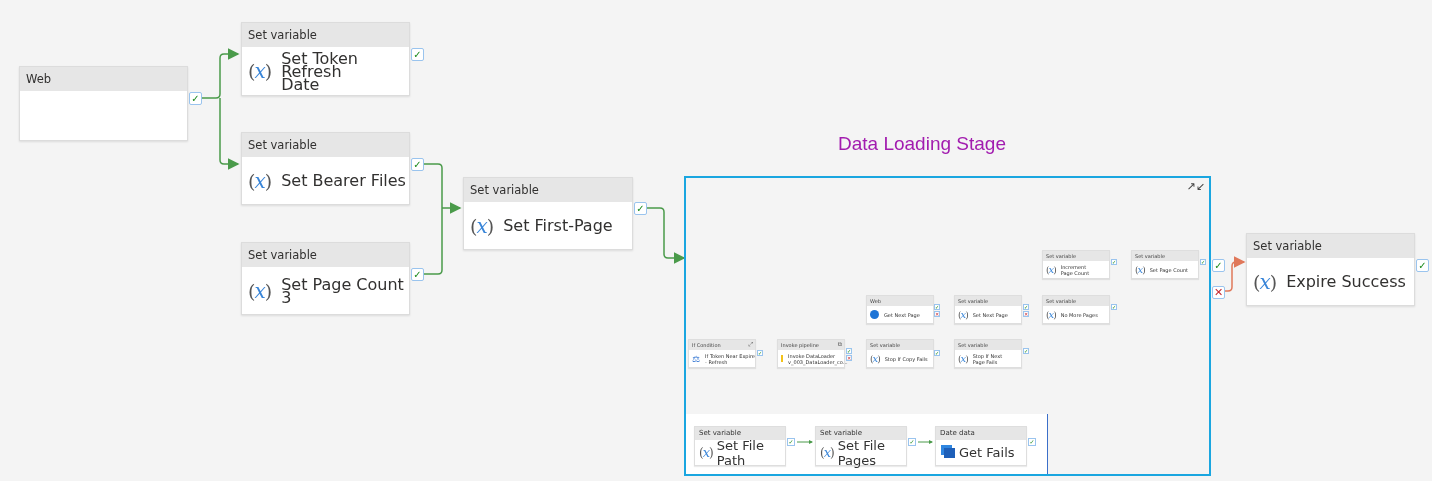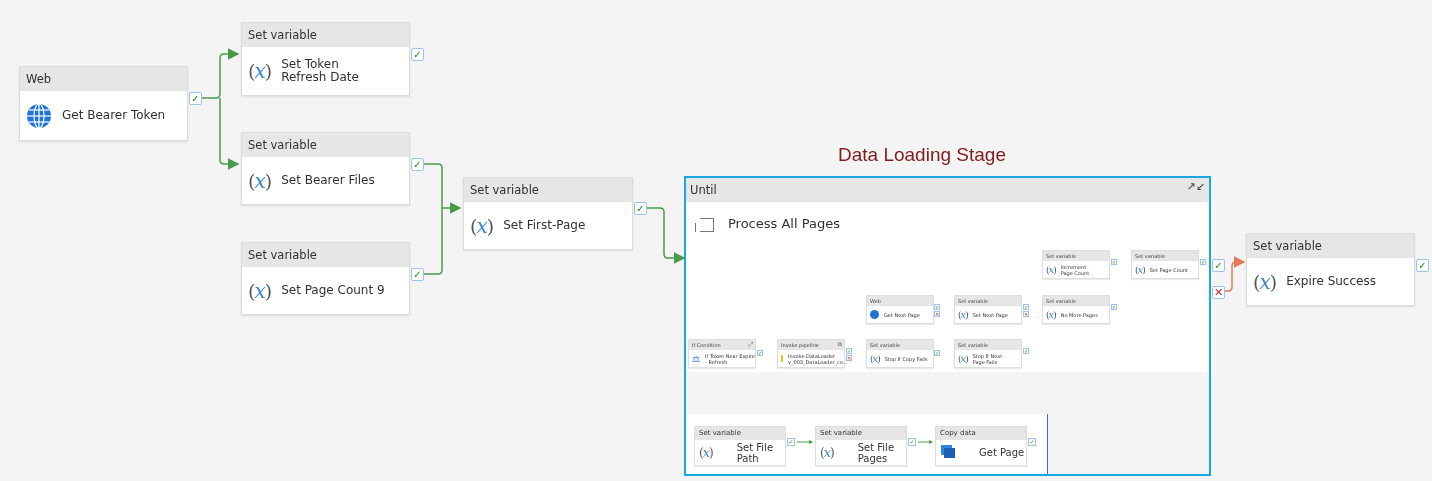--- a/index.html
+++ b/index.html
@@ -3,54 +3,54 @@
 <meta charset="utf-8">
 <style>
   * { box-sizing: border-box; margin: 0; padding: 0; }
   html, body { width: 1432px; height: 481px; overflow: hidden; background: #f4f4f4; font-family: "DejaVu Sans", sans-serif; }
   #canvas { position: absolute; left: 0; top: 0; width: 1432px; height: 481px; background: #f4f4f4; }
   svg.wires { position: absolute; left: 0; top: 0; width: 1432px; height: 481px; pointer-events: none; }
 
   .act { position: absolute; background: #fff; border: 1px solid #dcdcdc; box-shadow: 0 1px 2px rgba(0,0,0,0.10); }
   .act .hdr { height: 24px; background: #e6e6e6; color: #323130; font-size: 11.5px; line-height: 24px; padding-left: 6px; white-space: nowrap; overflow: hidden; }
   .act .body { position: absolute; left: 0; right: 0; top: 24px; bottom: 0; display: flex; align-items: center; padding-left: 6px; }
-  .act .name { font-size: 12px; color: #323130; line-height: 13px; margin-left: 10px; }
+  .act .name { font-size: 16px; color: #323130; line-height: 13px; margin-left: 10px; }
   .fx { font-family: "DejaVu Serif", serif; color: #3a86d9; font-size: 20px; font-style: italic; letter-spacing: -1px; white-space: nowrap; }
   .fx .p { font-style: normal; color: #555; font-size: 19px; }
 
   .chk { position: absolute; width: 13px; height: 13px; background: #fff; border: 1px solid #9ac4ee; border-radius: 2px; color: #1b8a1b; font-size: 10px; line-height: 11px; text-align: center; font-weight: bold; }
   .xx { position: absolute; width: 13px; height: 13px; background: #fff; border: 1px solid #9ac4ee; border-radius: 2px; color: #c4262e; font-size: 11px; line-height: 11px; text-align: center; font-weight: bold; }
 
   
   #until { position: absolute; left: 684px; top: 176px; width: 527px; height: 300px; border: 2px solid #1aa6e0; background: #f4f4f4; }
   #until .uhdr { height: 24px; background: #e6e6e6; font-size: 11.5px; line-height: 24px; padding-left: 4px; color: #323130; }
   #until .collapse { position: absolute; right: 4px; top: 2px; font-size: 11px; color: #444; cursor: pointer; }
   #until .utop { position: absolute; left: 0; top: 24px; width: 523px; height: 170px; background: #fff; }
   #until .uicon { position: absolute; left: 14px; top: 16px; width: 14px; height: 14px; border: 1px solid #777; border-left: none; }
   #until .uicon::before { content: ""; position: absolute; left: -5px; top: 4px; width: 1px; height: 9px; background: #777; }
   #until .uicon::after { content: ""; position: absolute; left: -8px; top: 1px; font-size: 8px; color:#777; }
   #until .utitle { position: absolute; left: 42px; top: 14px; font-size: 13px; color: #323130; }
-  #stage-title { position: absolute; left: 838px; top: 144px; font-size: 19px; color: #7f1d1d; font-family: "Liberation Sans", sans-serif; }
+  #stage-title { position: absolute; left: 838px; top: 133px; font-size: 19px; color: #a21caf; font-family: "Liberation Sans", sans-serif; }
 
   
   .mini { position: absolute; background: #fff; border: 1px solid #dedede; box-shadow: 0 1px 1px rgba(0,0,0,0.08); }
   .mini .mh { height: 10px; background: #e6e6e6; font-size: 5px; line-height: 10px; padding-left: 3px; color: #444; white-space: nowrap; overflow: hidden; }
   .mini .mb { position: absolute; left: 0; right: 0; top: 10px; bottom: 0; display: flex; align-items: center; padding-left: 3px; }
   .mini .mn { font-size: 5px; line-height: 6px; color: #333; margin-left: 5px; }
   .mini .fx { font-size: 10px; }
   .mini .fx .p { font-size: 9px; }
   .mchk { position: absolute; width: 6px; height: 6px; background: #fff; border: 1px solid #9ac4ee; font-size: 5px; line-height: 4px; color: #1b8a1b; text-align: center; }
   .mxx { position: absolute; width: 6px; height: 6px; background: #fff; border: 1px solid #9ac4ee; font-size: 5px; line-height: 4px; color: #c4262e; text-align: center; }
 
   
   #inset { position: absolute; left: 686px; top: 414px; width: 362px; height: 60px; background: #fff; border-right: 1px solid #3b6fc9; }
   .ins { position: absolute; background: #fff; border: 1px solid #dedede; box-shadow: 0 1px 1px rgba(0,0,0,0.08); }
   .ins .ih { height: 13px; background: #e6e6e6; font-size: 7px; line-height: 13px; padding-left: 4px; color: #333; }
   .ins .ib { position: absolute; left: 0; right: 0; top: 13px; bottom: 0; display: flex; align-items: center; padding-left: 4px; }
-  .ins .in { font-size: 10px; color: #333; margin-left: 24px; }
+  .ins .in { font-size: 13px; color: #333; margin-left: 4px; }
   .ins .fx { font-size: 13px; }
   .ins .fx .p { font-size: 12px; }
   .ichk { position: absolute; width: 8px; height: 8px; background: #fff; border: 1px solid #9ac4ee; font-size: 6px; line-height: 6px; color: #1b8a1b; text-align: center; }
 </style>
 </head>
 <body>
 
 <div id="canvas">
 
   <svg class="wires">
@@ -84,31 +84,20 @@
     <path d="M1028,307 L1034,307 L1034,262 L1041,262" stroke="#4a9a4a" stroke-width="1" fill="none" marker-end="url(#ags)"></path>
     <path d="M1028,313 L1034,313 L1034,307 L1041,307" stroke="#e0785a" stroke-width="1" fill="none" marker-end="url(#ars)"></path>
     <path d="M1116,262 L1130,262" stroke="#4a9a4a" stroke-width="1" fill="none" marker-end="url(#ags)"></path>
 
     <path d="M778,369 L686,414" stroke="#3b6fc9" stroke-width="1" fill="none"></path>
     <path d="M843,369 L1047,414" stroke="#3b6fc9" stroke-width="1" fill="none"></path>
   </svg>
 
   <div class="act" style="left:19px;top:66px;width:169px;height:75px;">
     <div class="hdr">Web</div>
-    <div class="body">
-      <svg width="26" height="26" viewBox="0 0 26 26">
-        <circle cx="13" cy="13" r="12" fill="#1e74d6"></circle>
-        <ellipse cx="13" cy="13" rx="5" ry="12" fill="none" stroke="#fff" stroke-width="1.2"></ellipse>
-        <line x1="1" y1="13" x2="25" y2="13" stroke="#fff" stroke-width="1.2"></line>
-        <line x1="3" y1="7" x2="23" y2="7" stroke="#fff" stroke-width="1.2"></line>
-        <line x1="3" y1="19" x2="23" y2="19" stroke="#fff" stroke-width="1.2"></line>
-        <line x1="13" y1="1" x2="13" y2="25" stroke="#fff" stroke-width="1.2"></line>
-      </svg>
-      <span class="name">Get Bearer Token</span>
-    </div>
   </div>
   <div class="chk" style="left:189px;top:92px;">✓</div>
 
   <div class="act" style="left:241px;top:22px;width:169px;height:74px;">
     <div class="hdr">Set variable</div>
     <div class="body">
       <span class="fx"><span class="p">(</span><span>x</span><span class="p">)</span></span>
       <span class="name" style="width:100px">Set Token Refresh Date</span>
     </div>
   </div>
@@ -120,43 +109,38 @@
       <span class="fx"><span class="p">(</span><span>x</span><span class="p">)</span></span>
       <span class="name">Set Bearer Files</span>
     </div>
   </div>
   <div class="chk" style="left:411px;top:158px;">✓</div>
 
   <div class="act" style="left:241px;top:242px;width:169px;height:73px;">
     <div class="hdr">Set variable</div>
     <div class="body">
       <span class="fx"><span class="p">(</span><span>x</span><span class="p">)</span></span>
-      <span class="name">Set Page Count 9</span>
+      <span class="name">Set Page Count 3</span>
     </div>
   </div>
   <div class="chk" style="left:411px;top:268px;">✓</div>
 
   <div class="act" style="left:463px;top:177px;width:170px;height:73px;">
     <div class="hdr">Set variable</div>
     <div class="body">
       <span class="fx"><span class="p">(</span><span>x</span><span class="p">)</span></span>
       <span class="name">Set First-Page</span>
     </div>
   </div>
   <div class="chk" style="left:634px;top:202px;">✓</div>
 
   <div id="stage-title">Data Loading Stage</div>
 
   <div id="until">
-    <div class="uhdr">Until</div>
     <span class="collapse">↗↙</span>
-    <div class="utop">
-      <span class="uicon"></span>
-      <span class="utitle">Process All Pages</span>
-    </div>
   </div>
 
   <div class="mini" style="left:688px;top:339px;width:68px;height:29px;">
     <div class="mh">If Condition</div>
     <span style="position:absolute;right:2px;top:0;font-size:6px;color:#555">⤢</span>
     <div class="mb">
         <span style="font-size:9px;color:#2a6fd0">⚖</span>
         <span class="mn">If Token Near Expire - Refresh</span>
       </div>
   </div>
@@ -249,24 +233,24 @@
   <div class="ichk" style="left:787px;top:438px;">✓</div>
   <div class="ins" style="left:815px;top:426px;width:92px;height:40px;">
     <div class="ih">Set variable</div>
     <div class="ib">
         <span class="fx"><span class="p">(</span>x<span class="p">)</span></span>
         <span class="in">Set File Pages</span>
       </div>
   </div>
   <div class="ichk" style="left:908px;top:438px;">✓</div>
   <div class="ins" style="left:935px;top:426px;width:92px;height:40px;">
-    <div class="ih">Copy data</div>
+    <div class="ih">Date data</div>
     <div class="ib">
         <span style="display:inline-block;width:11px;height:10px;background:#1e5fb8;box-shadow:-3px -3px 0 #2f86e0;margin-left:4px"></span>
-        <span class="in">Get Page</span>
+        <span class="in">Get Fails</span>
       </div>
   </div>
   <div class="ichk" style="left:1028px;top:438px;">✓</div>
   <svg class="wires">
     <path d="M797,442 L812,442" stroke="#4a9a4a" stroke-width="1" fill="none" marker-end="url(#ags)"></path>
     <path d="M918,442 L932,442" stroke="#4a9a4a" stroke-width="1" fill="none" marker-end="url(#ags)"></path>
   </svg>
 
   <div class="chk" style="left:1212px;top:259px;">✓</div>
   <div class="xx" style="left:1212px;top:286px;">✕</div>

